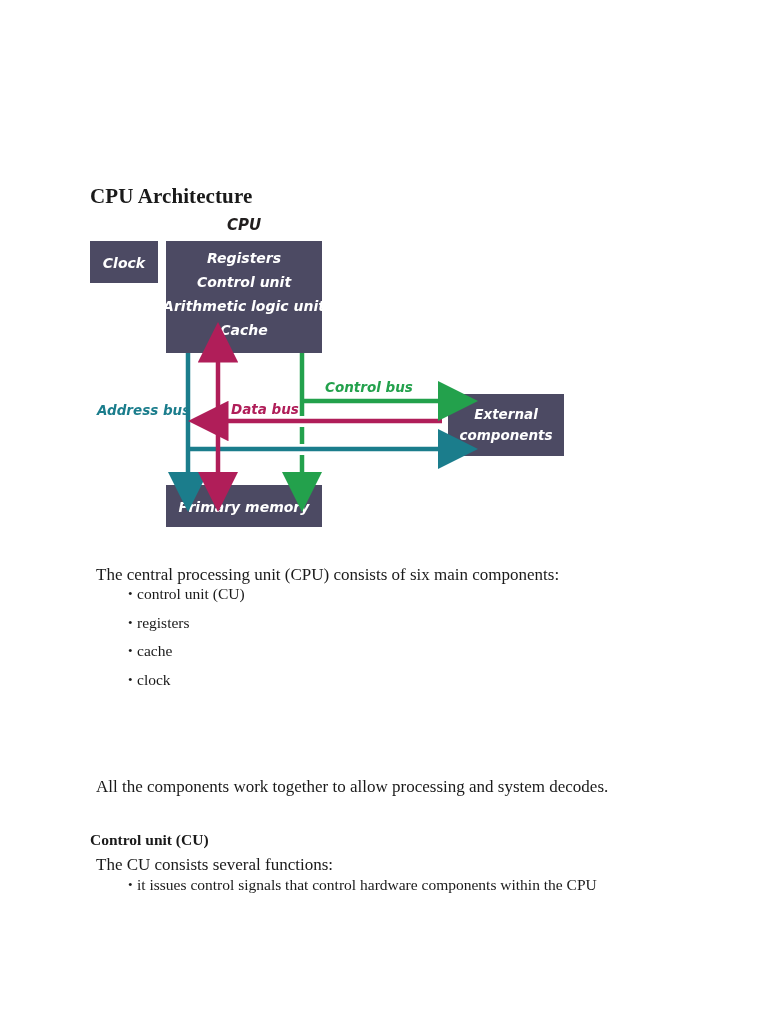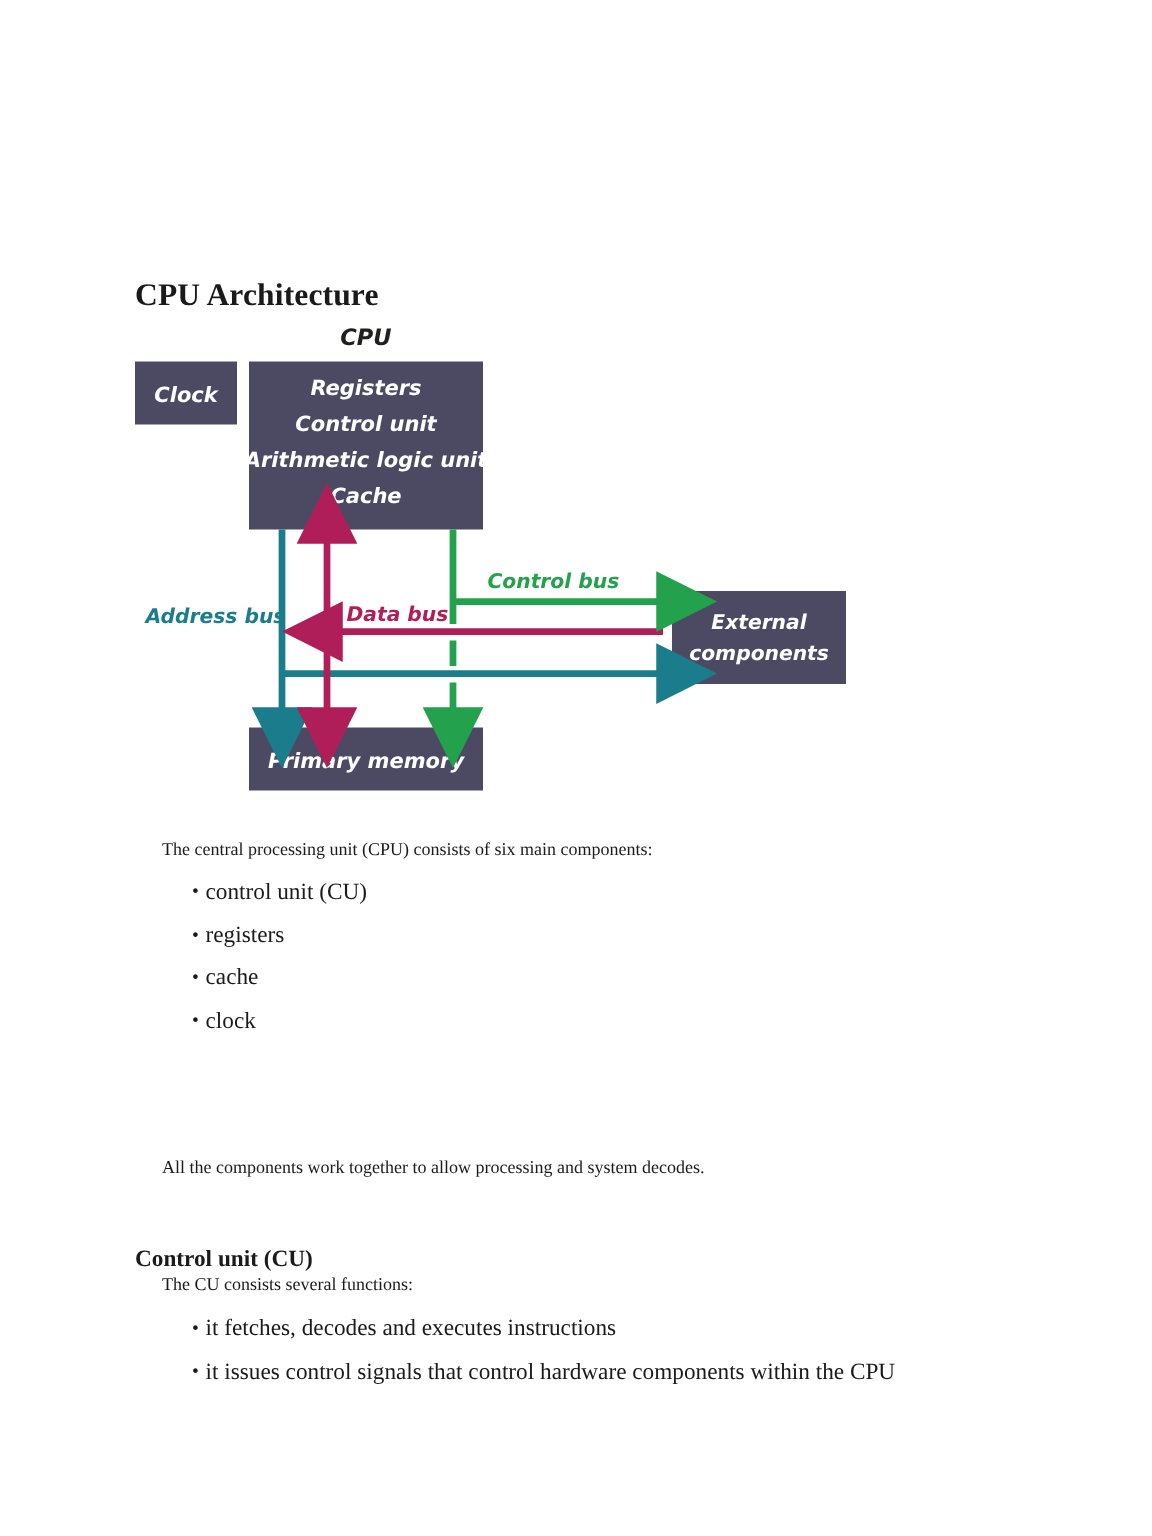--- a/index.html
+++ b/index.html
@@ -44,22 +44,22 @@
   }
   .diagram svg { display: block; }
   .dlabel {
     font-family: "DejaVu Sans", sans-serif;
     font-weight: bold;
   }
 
   
   .para {
     position: absolute;
-    left: 108px;
-    font-size: 12px;
+    left: 96px;
+    font-size: 17px;
     line-height: 1.33;
     font-family: "Liberation Serif", serif;
     white-space: nowrap;
   }
   .bullets {
     position: absolute;
     left: 128px;
     margin: 0;
     padding: 0;
     list-style: none;
@@ -157,17 +157,16 @@
     <li>clock</li>
   </ul>
 
   <p class="para" style="top:759px">All the components work together to allow processing and system decodes.</p>
 
   <p class="sub-head" style="top:815px">Control unit (CU)</p>
 
   <p class="para" style="top:837px">The CU consists several functions:</p>
 
   <ul class="bullets" style="top:871px">
-    <li>it fetches, decodes and executes instructions</li>
     <li>it issues control signals that control hardware components within the CPU</li>
   </ul>
 
 </div>
 
 </body></html>

